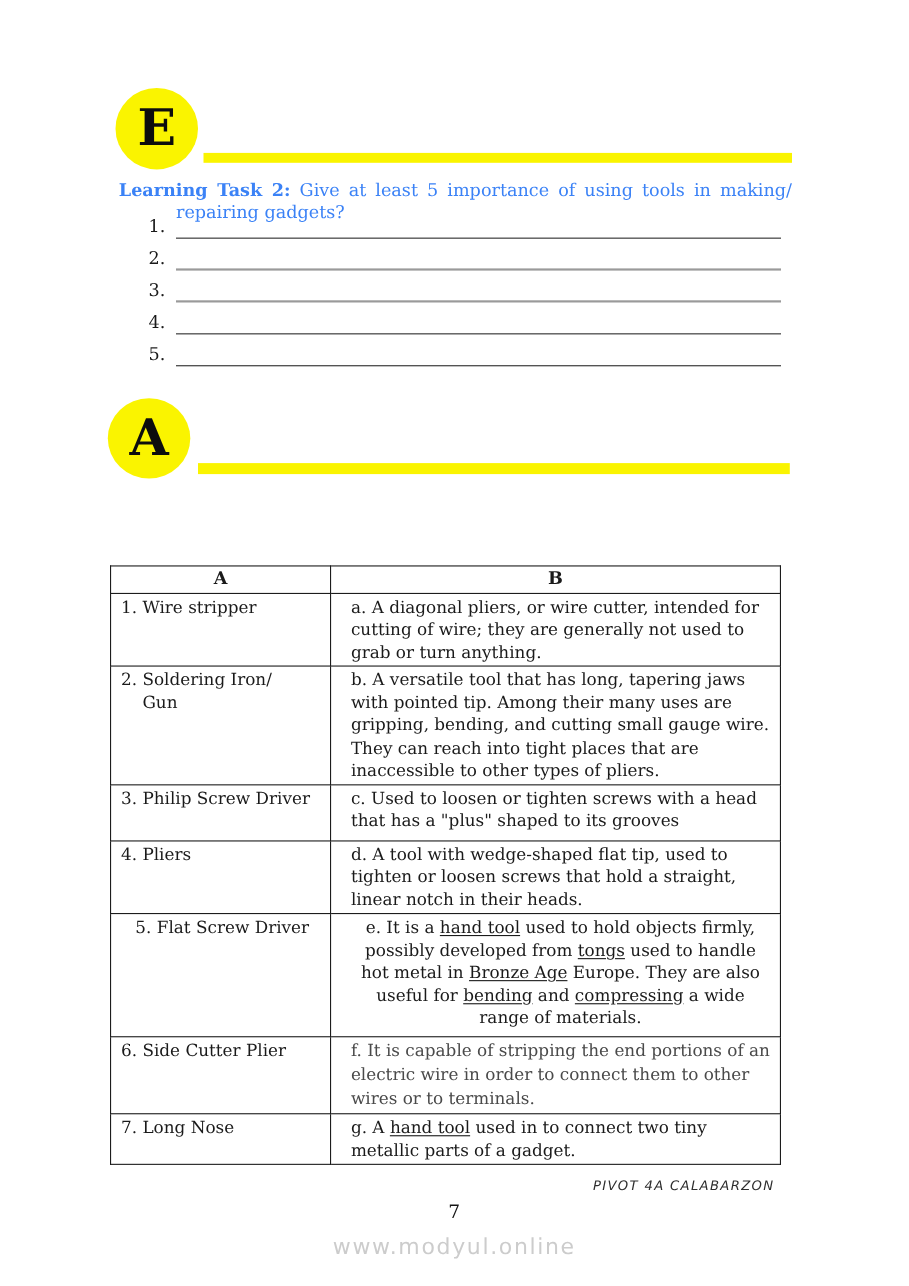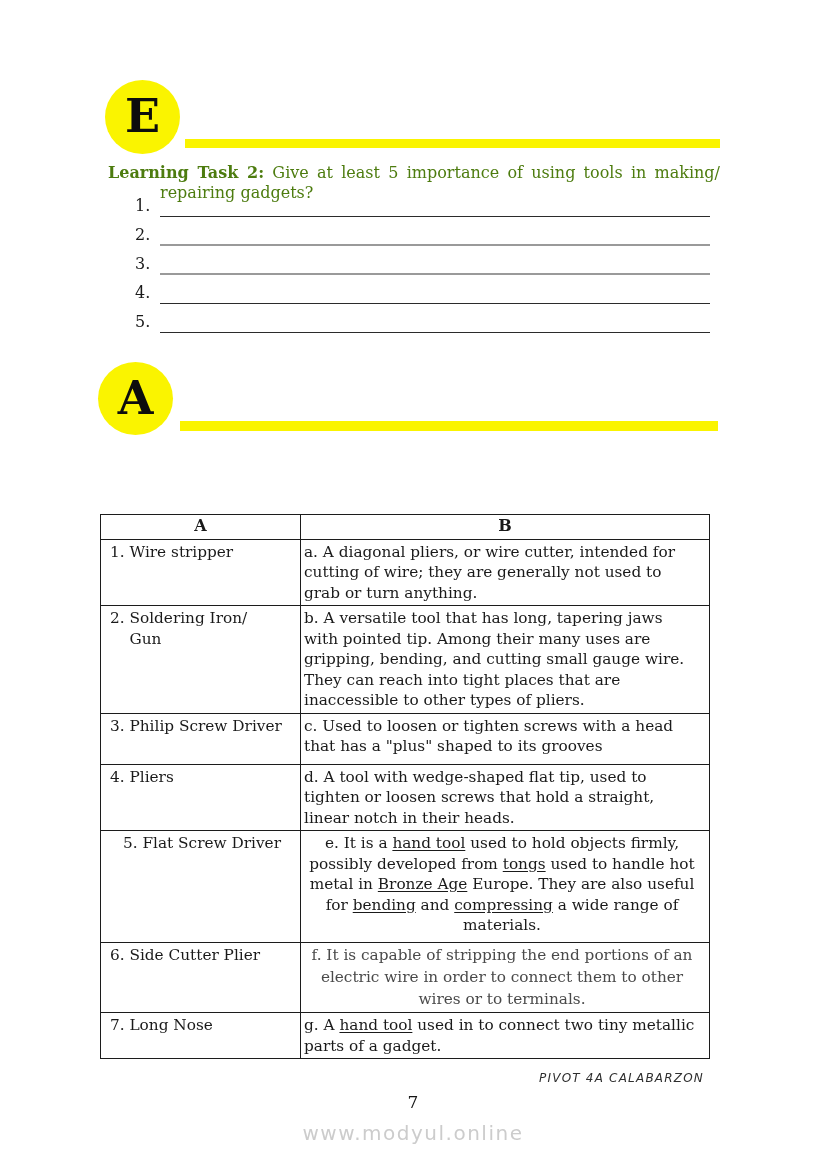--- a/index.html
+++ b/index.html
@@ -36,21 +36,21 @@
   .e-bar { left: 185px; top: 139px; width: 535px; height: 9px; }
   .a-bar { left: 180px; top: 421px; width: 538px; height: 10px; }
 
   
   .task {
     position: absolute;
     left: 108px;
     width: 612px;
     font-size: 16px;
     line-height: 20px;
-    color: #4d7c0f;
+    color: #3b82f6;
   }
   .lt2 { top: 163px; }
   .lt3 { top: 458px; }
   .jline { text-align: justify; text-align-last: justify; }
   .task b { font-weight: bold; }
   .cont-indent { margin-left: 52px; }
 
   
   .blanks { position: absolute; left: 135px; top: 188px; width: 575px; }
   .blank-row {
@@ -72,29 +72,29 @@
     width: 610px;
     border-collapse: collapse;
     font-size: 15.3px;
     line-height: 20.5px;
     table-layout: fixed;
   }
   .match-table th, .match-table td { border: 1.6px solid #1c1c1c; vertical-align: top; }
   .match-table th { font-size: 16px; font-weight: bold; text-align: center; padding: 1px 0 2px; height: 22px; }
   .match-table th:first-child { width: 200px; }
   .col-a { padding: 2px 6px 2px 9px; white-space: pre-wrap; margin-top: 39px; }
-  .col-b { padding: 2px 9px 2px 3px; }
+  .col-b { padding: 2px 9px 2px 18px; }
   tbody tr:nth-child(1) td { height: 61px; }
   tbody tr:nth-child(2) td { height: 106px; }
   tbody tr:nth-child(3) td { height: 51px; }
   tbody tr:nth-child(4) td { height: 62px; }
   tbody tr:nth-child(5) td { height: 112px; text-align: center; }
   tbody tr:nth-child(6) td { height: 64px; }
   tbody tr:nth-child(7) td { height: 45px; }
-  td.muted { color: var(--muted-text, #4a4a4a); line-height: 21.8px; text-align: center; }
+  td.muted { color: var(--muted-text, #4a4a4a); line-height: 21.8px; }
   .u { text-decoration: underline; text-underline-offset: 2px; }
 
   
   .footer-brand {
     position: absolute;
     right: 122px;
     top: 1071px;
     font-family: "DejaVu Sans", sans-serif;
     font-style: italic;
     font-size: 12px;

